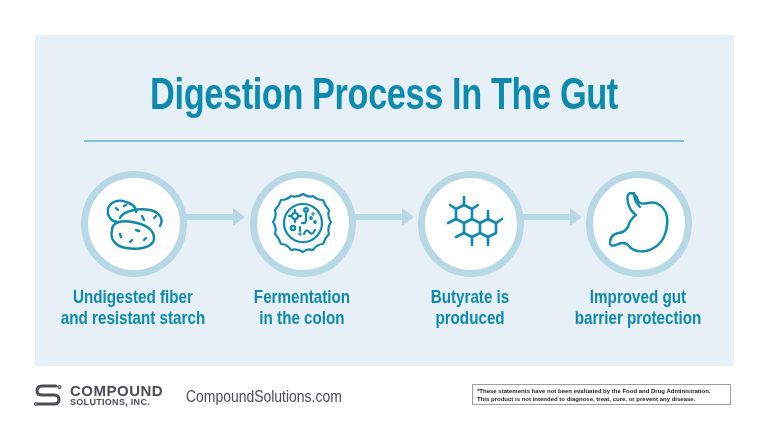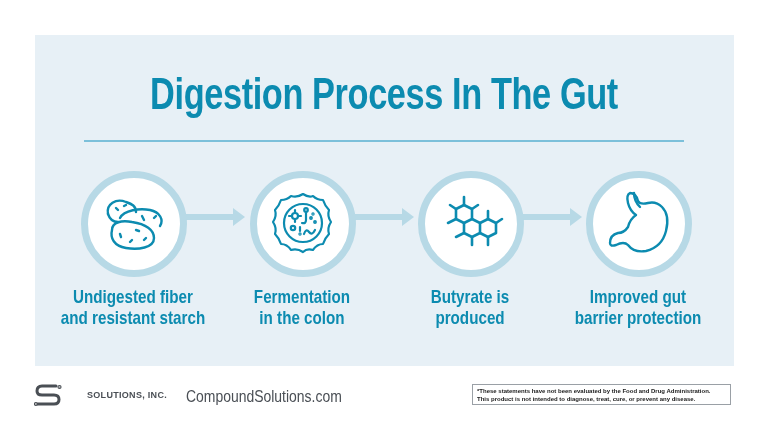--- a/index.html
+++ b/index.html
@@ -35,21 +35,21 @@
   .label {
     position: absolute; top: 286px; width: 190px; text-align: center;
     color: #0c8bb0; font-weight: bold; font-size: 19px; line-height: 21px;
     transform: scaleX(0.8); transform-origin: center;
   }
   .footer-logo {
     position: absolute; left: 34px; top: 383px; display: flex; align-items: center;
   }
   .logo-text { margin-left: 8px; color: #4a4f55; line-height: 1; }
   .logo-line1 { font-weight: bold; font-size: 15px; letter-spacing: 0.5px; }
-  .logo-line2 { font-weight: bold; font-size: 9px; letter-spacing: 0.3px; margin-left: 17px; }
+  .logo-line2 { font-weight: bold; font-size: 9px; letter-spacing: 0.3px; }
   .site {
     position: absolute; left: 186px; top: 387px; color: #4a4f55; font-size: 17px;
     transform: scaleX(0.82); transform-origin: left center; white-space: nowrap;
   }
   .disclaimer {
     position: absolute; left: 472px; top: 384px; width: 259px; height: 21px;
     border: 1px solid #9aa0a6; box-sizing: border-box; padding: 2px 4px;
     font-size: 6px; line-height: 8px; color: #222; font-weight: bold;
     white-space: nowrap; overflow: hidden;
   }
@@ -152,20 +152,21 @@
 
 <div class="footer-logo">
   <span>
     <svg width="28" height="24" viewBox="0 0 28 24" fill="none" stroke="#4a4f55" stroke-width="3" stroke-linecap="round">
       <path d="M22 3 L8 3 Q3 3 3 8 Q3 12 8 12 L20 12 Q25 12 25 16.5 Q25 21 20 21 L4 21"></path>
       <circle cx="25.5" cy="4" r="0.6" fill="#4a4f55"></circle>
       <circle cx="2" cy="21" r="0.6" fill="#4a4f55"></circle>
     </svg>
   </span>
   <div class="logo-text">
+    <div class="logo-line1">COMPOUND</div>
     <div class="logo-line2">SOLUTIONS, INC.</div>
   </div>
 </div>
 <div class="site">CompoundSolutions.com</div>
 
 <div class="disclaimer">
   <div>*These statements have not been evaluated by the Food and Drug Administration.</div>
   <div>This product is not intended to diagnose, treat, cure, or prevent any disease.</div>
 </div>
 

